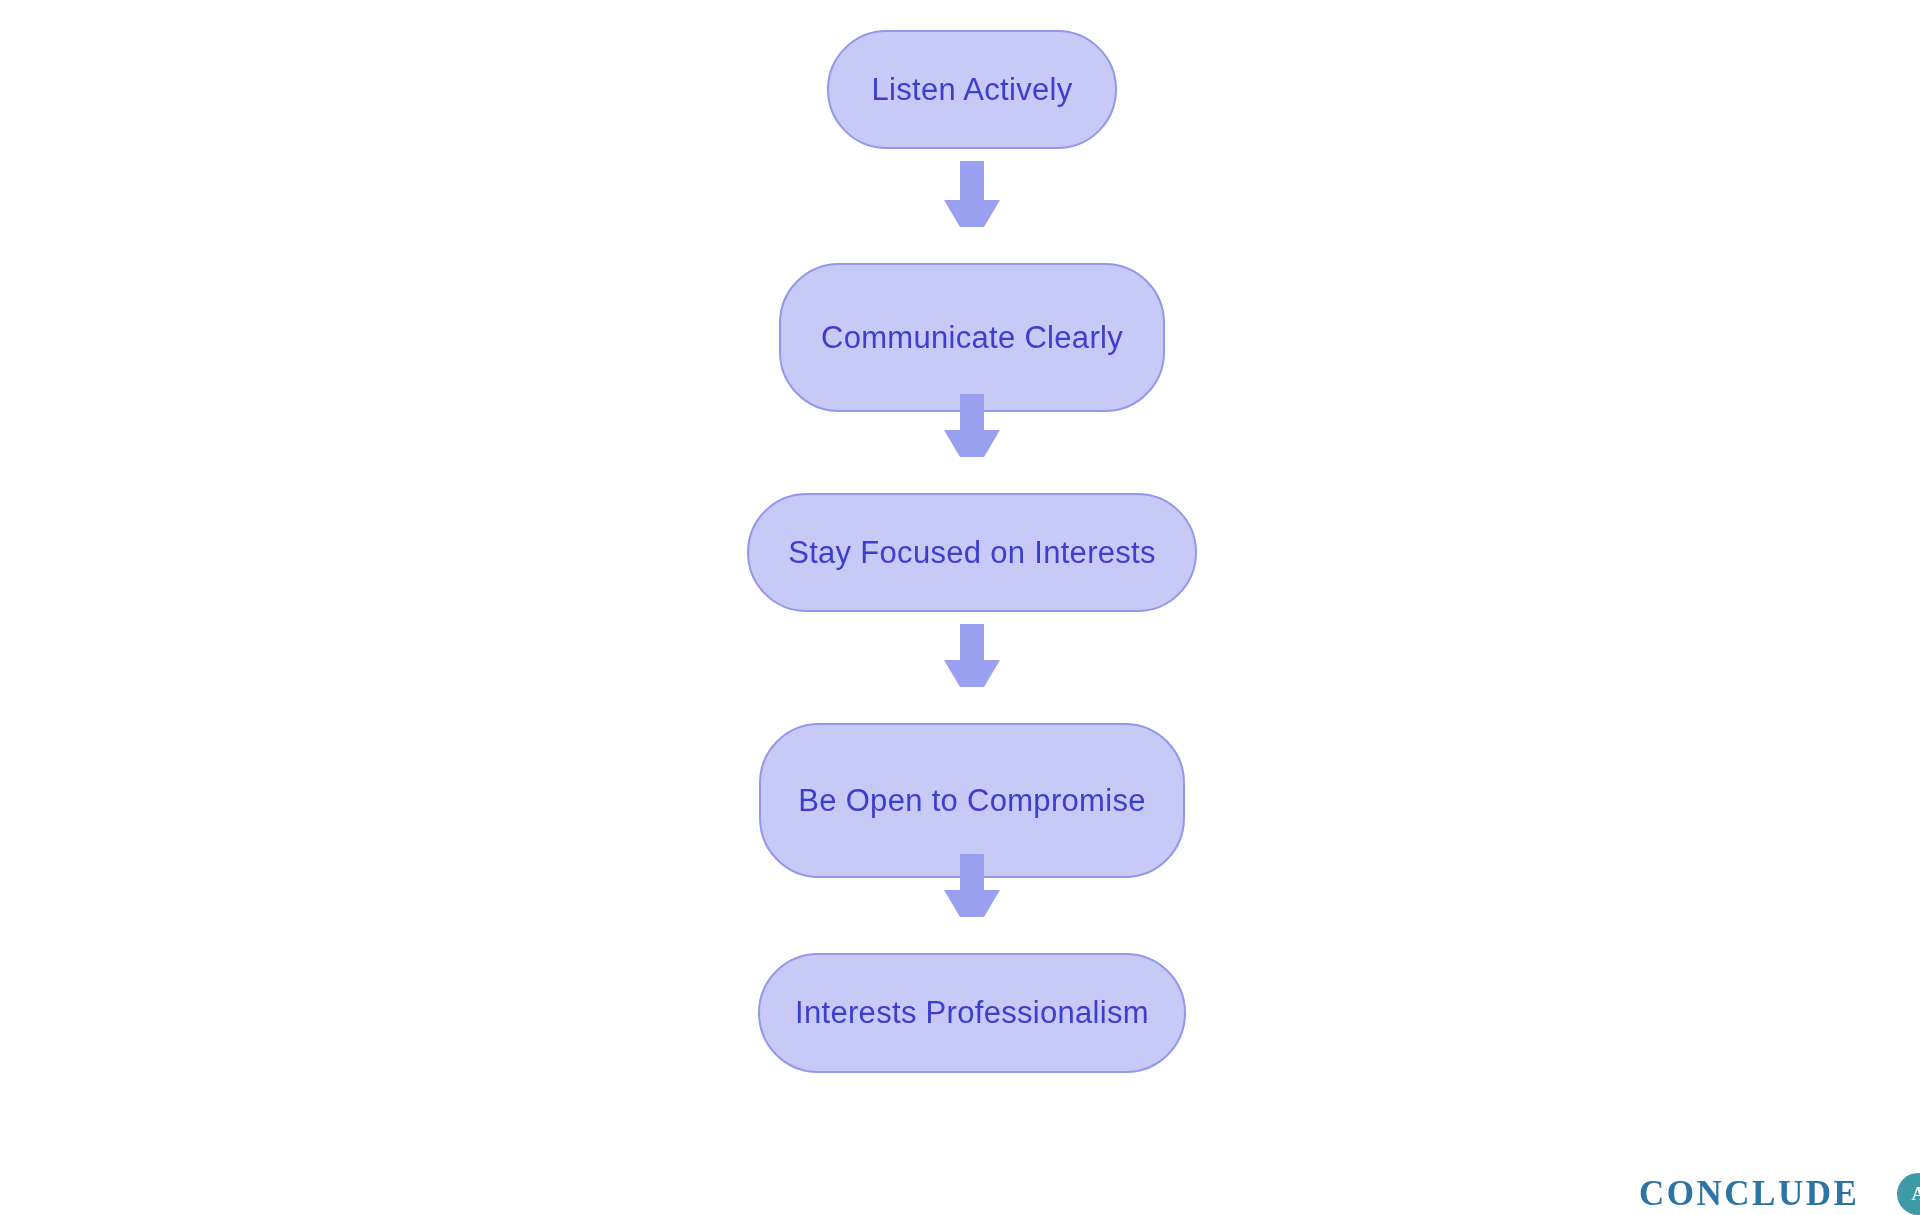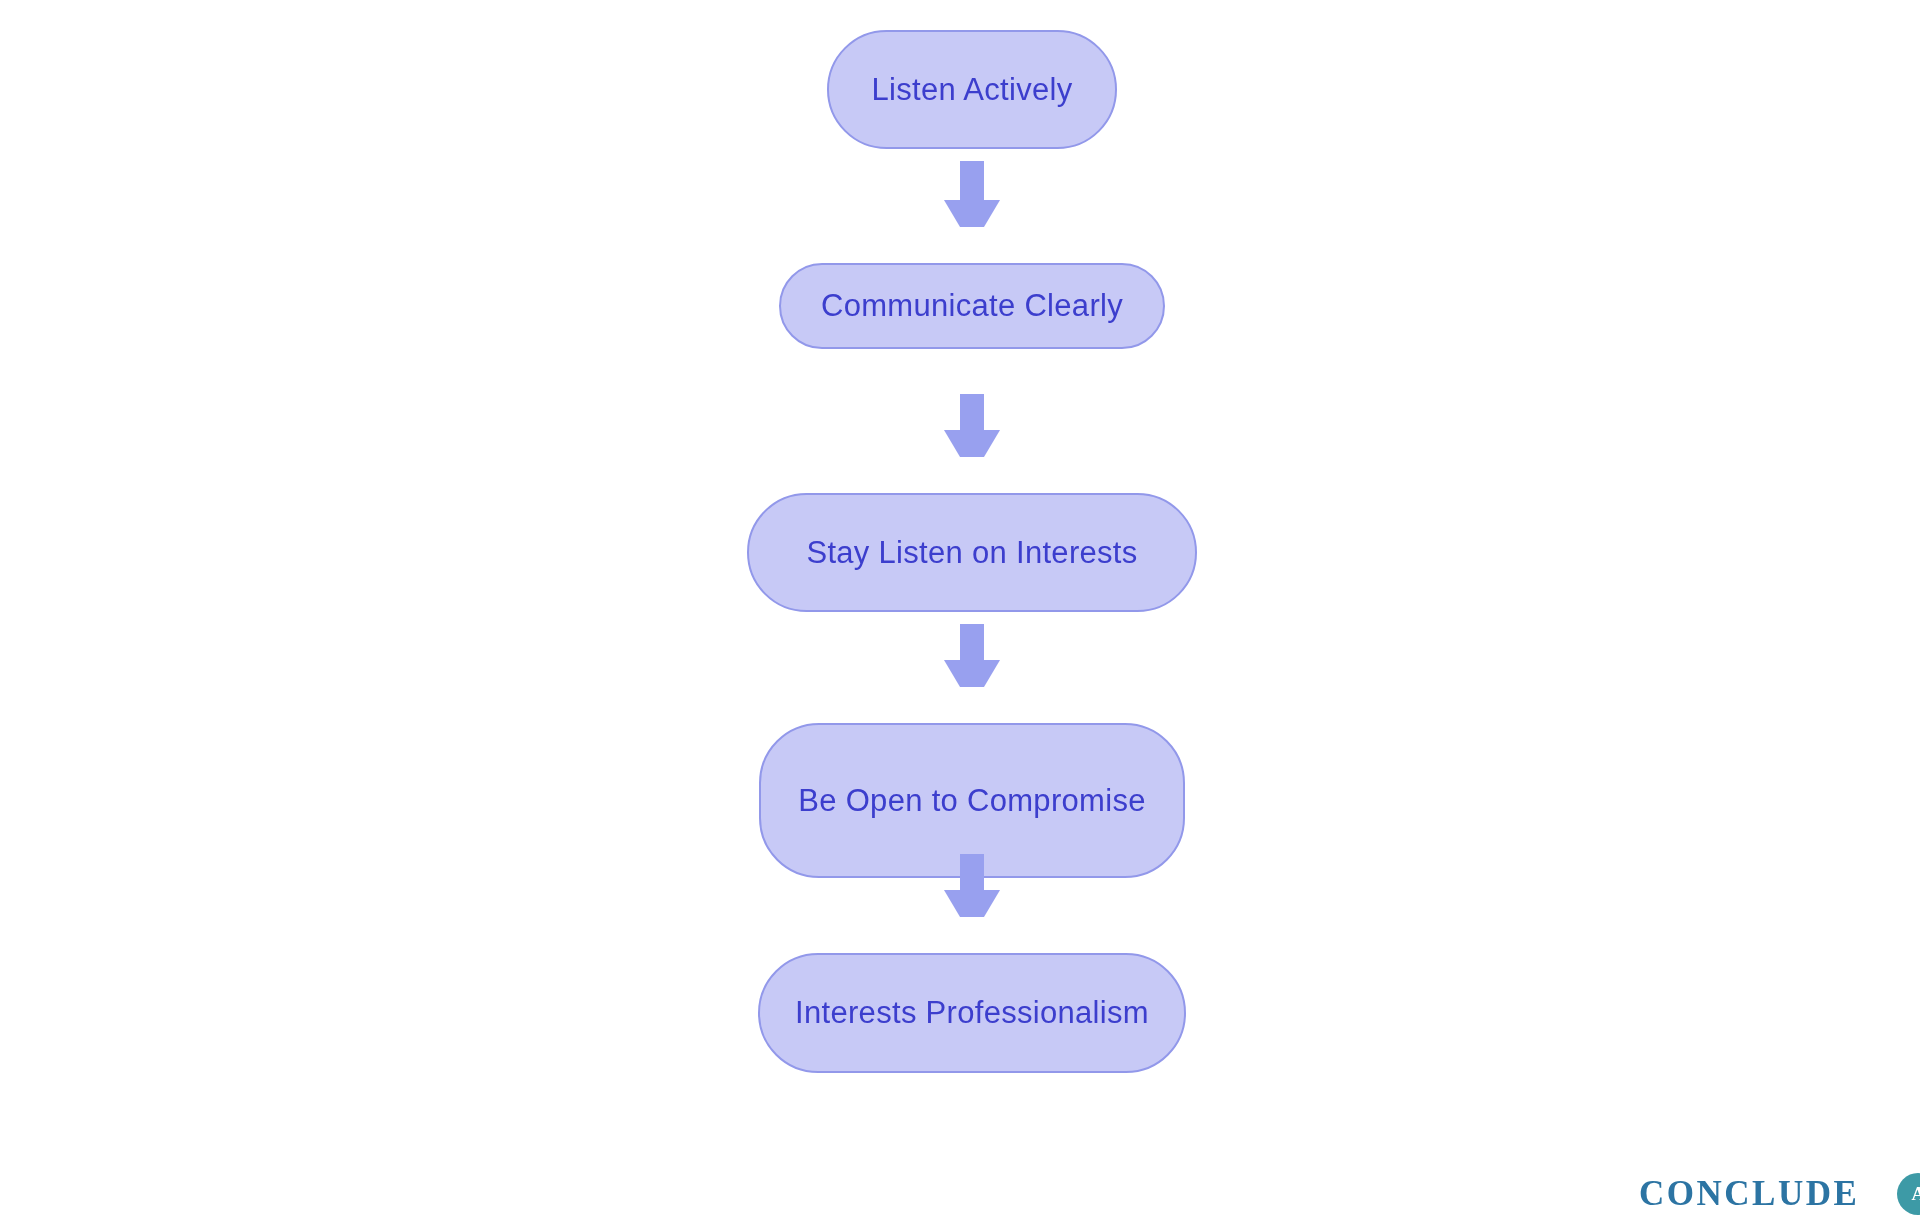--- a/index.html
+++ b/index.html
@@ -36,21 +36,21 @@
     justify-content: center;
   }
   .node-label {
     color: var(--node-text);
     font-size: 31px;
     letter-spacing: 0.3px;
     white-space: nowrap;
     text-align: center;
   }
   .node-1 { left: 815px; top: 18px;  width: 290px; height: 119px; }
-  .node-2 { left: 767px; top: 251px; width: 386px; height: 86px; }
+  .node-2 { left: 767px; top: 251px; width: 386px; height: 149px; }
   .node-3 { left: 735px; top: 481px; width: 450px; height: 119px; }
   .node-4 { left: 747px; top: 711px; width: 426px; height: 155px; }
   .node-5 { left: 746px; top: 941px; width: 428px; height: 120px; }
 
   .arrow {
     position: absolute;
     left: 942px;
     width: 36px;
     display: flex;
     flex-direction: column;
@@ -128,21 +128,21 @@
   <div class="node node-2">
     <span class="node-label">Communicate Clearly</span>
   </div>
 
   <div class="arrow arrow-2">
     <div class="arrow-shaft"></div>
     <div class="arrow-head"></div>
   </div>
 
   <div class="node node-3">
-    <span class="node-label">Stay Listen on Interests</span>
+    <span class="node-label">Stay Focused on Interests</span>
   </div>
 
   <div class="arrow arrow-3">
     <div class="arrow-shaft"></div>
     <div class="arrow-head"></div>
   </div>
 
   <div class="node node-4">
     <span class="node-label">Be Open to Compromise</span>
   </div>

